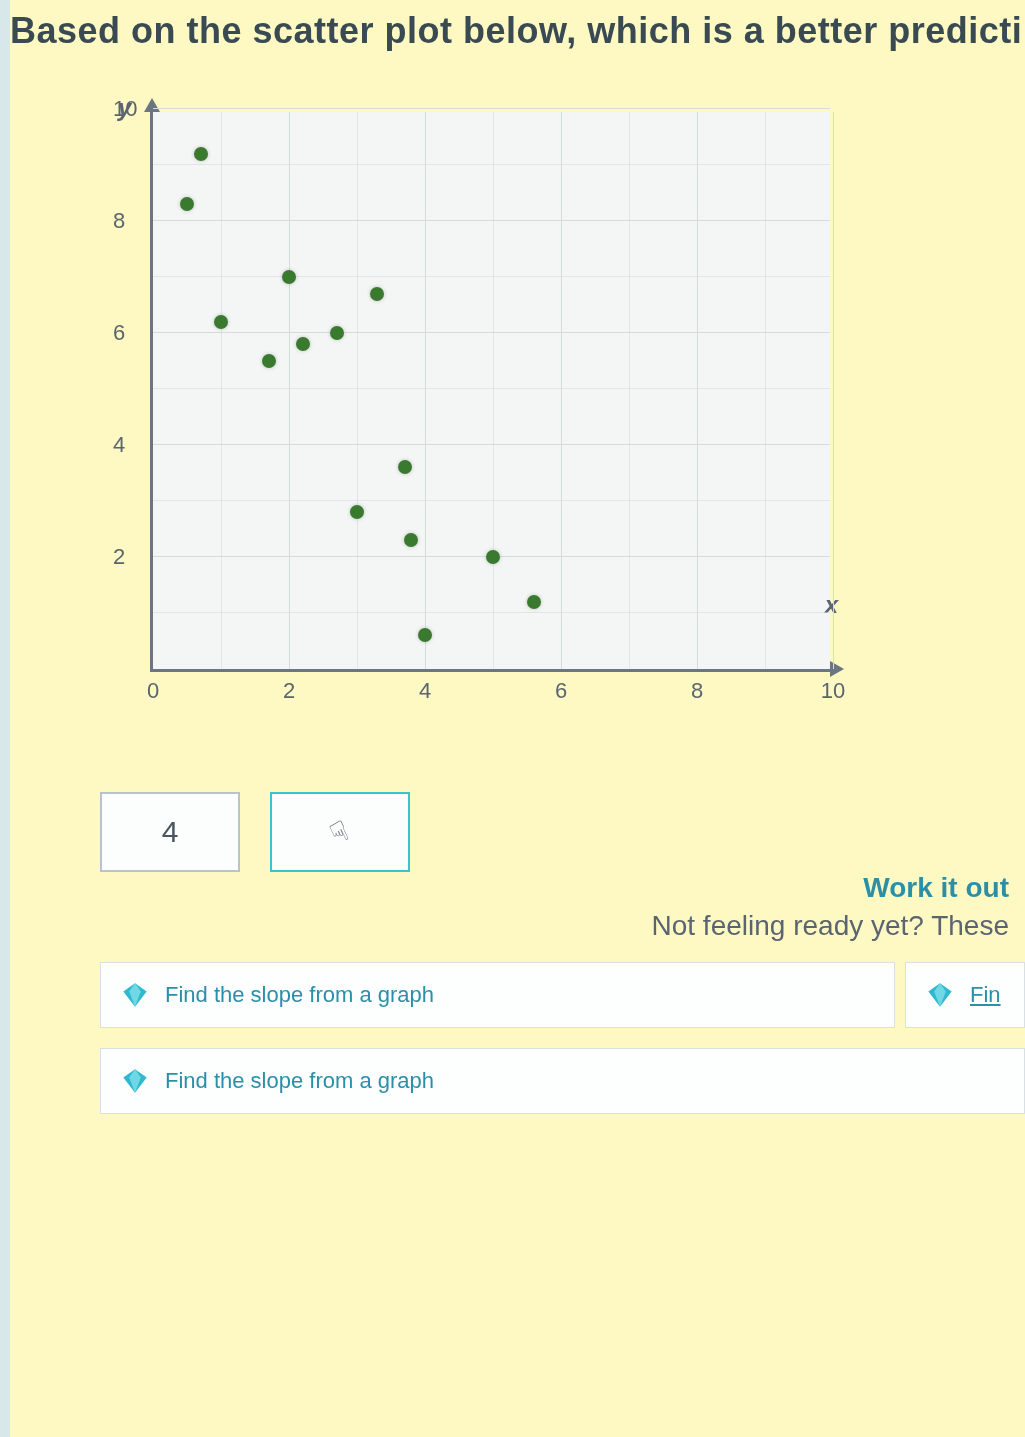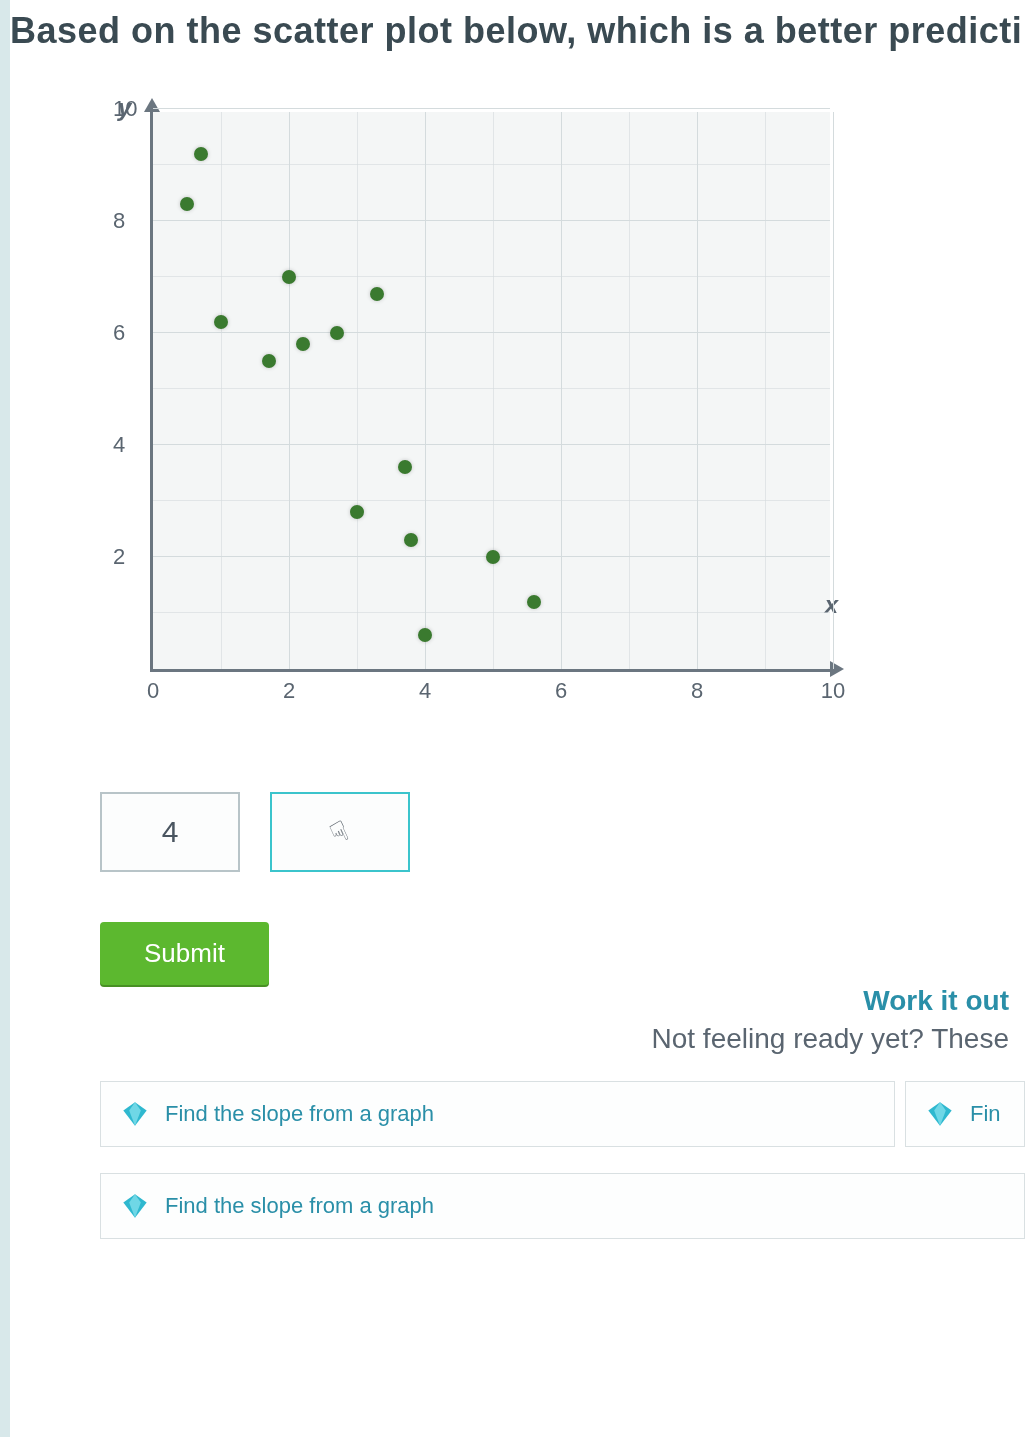--- a/index.html
+++ b/index.html
@@ -5,21 +5,21 @@
   * { box-sizing: border-box; margin: 0; padding: 0; }
   body {
     font-family: Arial, Helvetica, sans-serif;
     background: #d8e8ea;
     width: 1025px;
     height: 1437px;
     overflow: hidden;
     position: relative;
   }
   .page {
-    background: #ffffff;
+    background: #fef9c3;
     margin-left: 10px;
     padding: 0 0 20px 0;
     min-height: 1437px;
   }
   .question {
     font-size: 36px;
     font-weight: bold;
     color: #3a4a52;
     padding: 10px 0 20px 0;
     letter-spacing: 0.5px;
@@ -138,37 +138,37 @@
     font-weight:bold;
   }
   .workit-sub {
     color:#5a6570;
     font-size:28px;
     margin-top:6px;
   }
   .help-row {
     display:flex;
     gap:10px;
-    margin-top: 26px;
+    margin-top: 20px;
     align-items:stretch;
   }
   .help-item {
     background:#fdfefe;
     border:1px solid #d9e0e2;
     flex:1;
     padding: 18px 20px;
     display:flex;
     align-items:center;
     gap:16px;
     font-size:22px;
     color:#2a8fa8;
     cursor:pointer;
     min-height:66px;
   }
-  .help-item.narrow { flex:0 0 120px; }
+  .help-item.narrow { flex:0 0 120px;text-decoration:underline; }
   .diamond-icon {
     width:28px;height:28px;
     display:inline-block;
   }
   .diamond-icon svg{width:100%;height:100%;}
   .lesson-row{
     display:flex;
     align-items:center;
     gap:14px;
     margin: 20px 0 0 100px;
@@ -246,21 +246,20 @@
 
   <div class="answer-row">
     <div class="answer-box">
       <span>4</span>
     </div>
     <div class="answer-box selected">
       <span class="cursor-icon">☟</span>
     </div>
   </div>
 
-  <button class="submit-btn">Submit</button>
 
   <div class="workit">
     <div class="workit-title">Work it out</div>
     <div class="workit-sub">Not feeling ready yet? These</div>
   </div>
 
   <div class="help-row" style="margin-left:90px;">
     <div class="help-item">
       <span class="diamond-icon">
         <svg viewBox="0 0 24 24">

